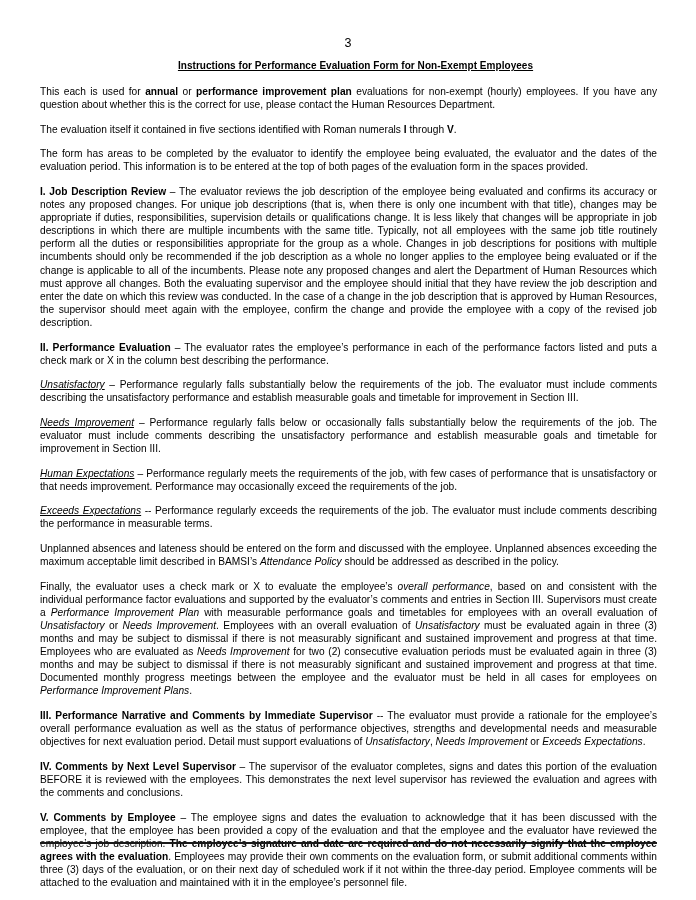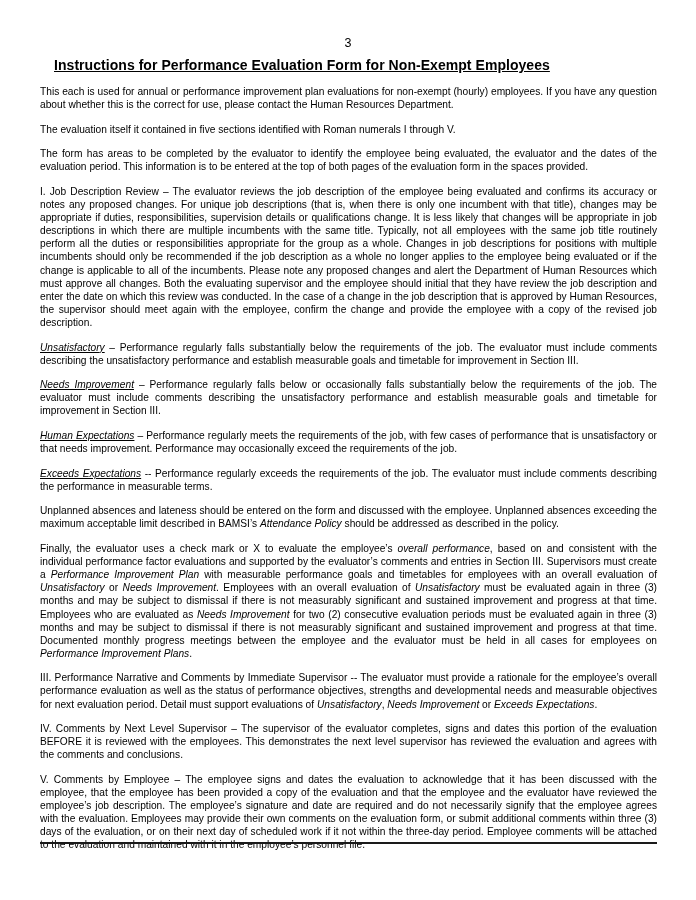--- a/index.html
+++ b/index.html
@@ -29,36 +29,37 @@
     font-size: 12.5px;
     line-height: 14px;
   }
   .content {
     position: absolute;
     left: 40px;
     top: 59px;
     width: 617px;
   }
   .doc-title {
-    font-size: 14px;
+    font-size: 10px;
     font-weight: bold;
     text-decoration: underline;
     line-height: 13px;
     margin: 0 0 13px 14px;
     letter-spacing: 0.05px;
+    text-align: center;
   }
   p.para {
     font-size: 10.2px;
     line-height: 13.1px;
     margin: 0 0 11.5px 0;
     text-align: justify;
     text-justify: inter-word;
     letter-spacing: 0.01px;
   }
-  b, strong { font-weight: normal; }
+  b, strong { font-weight: bold; }
   i, em { }
   .rating-term {
     font-style: italic;
     text-decoration: underline;
   }
   .rule {
     position: absolute;
     left: 40px;
     top: 842px;
     width: 617px;
@@ -78,20 +79,21 @@
     <div class="doc-title">Instructions for Performance Evaluation Form for Non-Exempt Employees</div>
 
     <p class="para"><span>This each is used for </span><b>annual</b><span> or </span><b>performance improvement plan</b><span> evaluations for non-exempt (hourly) employees.  If you have any question about whether this is the correct for use, please contact the Human Resources Department.</span></p>
 
     <p class="para"><span>The evaluation itself it contained in five sections identified with Roman numerals </span><b>I</b><span> through </span><b>V</b><span>.</span></p>
 
     <p class="para">The form has areas to be completed by the evaluator to identify the employee being evaluated, the evaluator and the dates of the evaluation period.  This information is to be entered at the top of both pages of the evaluation form in the spaces provided.</p>
 
     <p class="para"><b>I.  Job Description Review</b><span> – The evaluator reviews the job description of the employee being evaluated and confirms its accuracy or notes any proposed changes.  For unique job descriptions (that is, when there is only one incumbent with that title), changes may be appropriate if duties, responsibilities, supervision details or qualifications change.  It is less likely that changes will be appropriate in job descriptions in which there are multiple incumbents with the same title.   Typically, not all employees with the same job title routinely perform all the duties or responsibilities appropriate for the group as a whole.  Changes in job descriptions for positions with multiple incumbents should only be recommended if the job description as a whole no longer applies to the employee being evaluated or if the change is applicable to all of the incumbents.  Please note any proposed changes and alert the Department of Human Resources which must approve all changes.  Both the evaluating supervisor and the employee should initial that they have review the job description and enter the date on which this review was conducted.   In the case of a change in the job description that is approved by Human Resources, the supervisor should meet again with the employee, confirm the change and provide the employee with a copy of the revised job description.</span></p>
 
+    <p class="para"><b>II. Performance Evaluation</b><span> – The evaluator rates the employee’s performance in each of the performance factors listed and puts a check mark or X in the column best describing the performance.</span></p>
 
     <p class="para"><span class="rating-term">Unsatisfactory</span><span> – Performance regularly falls substantially below the requirements of the job.  The evaluator must include comments describing the unsatisfactory performance and establish measurable goals and timetable for improvement in Section III.</span></p>
 
     <p class="para"><span class="rating-term">Needs Improvement</span><span> – Performance regularly falls below or occasionally falls substantially below the requirements of the job.  The evaluator must include comments describing the unsatisfactory performance and establish measurable goals and timetable for improvement in Section III.</span></p>
 
     <p class="para"><span class="rating-term">Human Expectations</span><span> – Performance regularly meets the requirements of the job, with few cases of performance that is unsatisfactory or that needs improvement.  Performance may occasionally exceed the requirements of the job.</span></p>
 
     <p class="para"><span class="rating-term">Exceeds Expectations</span><span> -- Performance regularly exceeds the requirements of the job. The evaluator must include comments describing the performance in measurable terms.</span></p>
 
     <p class="para"><span>Unplanned absences and lateness should be entered on the form and discussed with the employee.  Unplanned absences exceeding the maximum acceptable limit described in BAMSI’s </span><i>Attendance Policy</i><span> should be addressed as described in the policy.</span></p>

